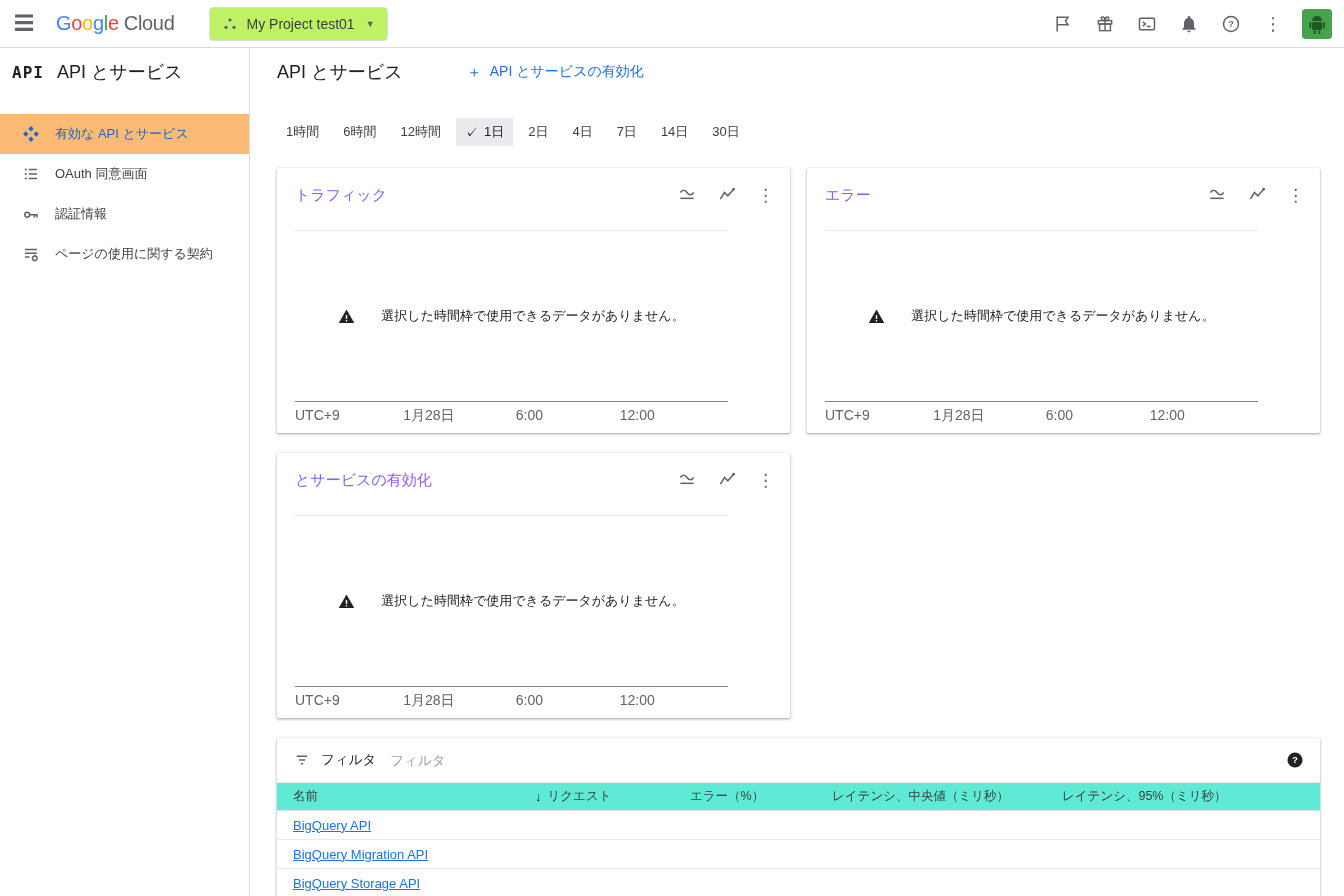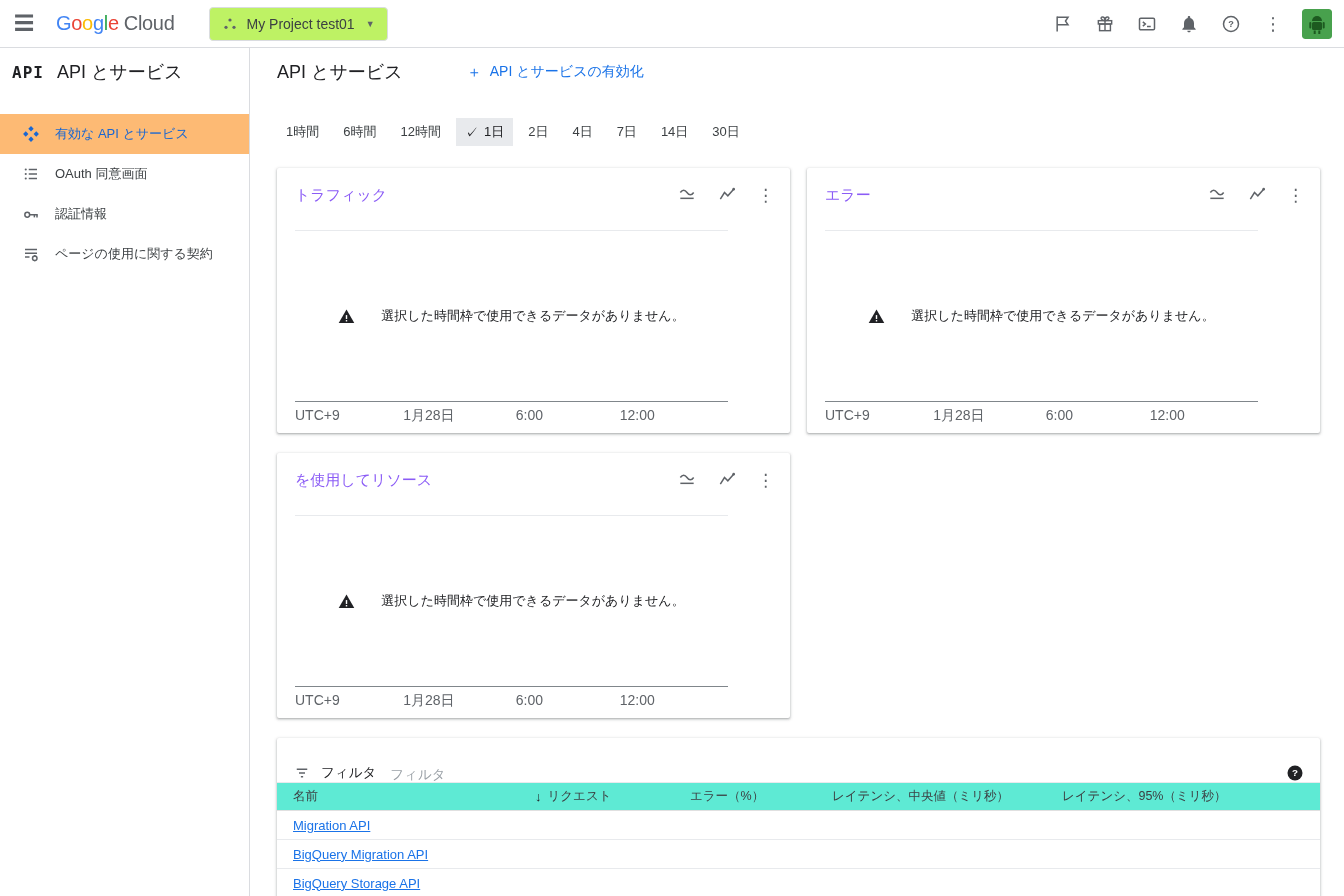--- a/index.html
+++ b/index.html
@@ -68,21 +68,21 @@
   .plot-area { height:172px; border-top:1px solid #e8eaed; border-bottom:1px solid #80868b; position:relative;
     display:flex; align-items:center; justify-content:center; gap:26px; }
   .empty-msg { font-size:13px; color:#202124; }
   .axis { position:relative; height:16px; margin-top:5px; font-size:14px; color:#5f6368; }
   .axis span { position:absolute; top:0; }
   .t0{left:0}.t1{left:25%}.t2{left:51%}.t3{left:75%}
 
   
   .table-card { margin-top:20px; background:#fff; border-radius:2px;
     box-shadow:0 1px 2px 0 rgba(60,64,67,.30), 0 1px 3px 1px rgba(60,64,67,.15); }
-  .filter-row { display:flex; align-items:flex-end; height:44px; padding:0 16px; gap:10px; }
+  .filter-row { display:flex; align-items:center; height:44px; padding:0 16px; gap:10px; }
   .filter-label { font-size:13.5px; font-weight:500; color:#202124; }
   .filter-input { border:none; outline:none; flex:1; font-size:13.5px; color:#202124; margin-left:4px; }
   .filter-input::placeholder { color:#9aa0a6; }
   .tgrid { display:grid; grid-template-columns:242px 155px 142px 230px 1fr; align-items:center; padding:0 16px; }
   .thead { height:29px; background:#5eead4; border-top:1px solid #e8eaed; border-bottom:1px solid #e0e0e0;
     font-size:12.5px; font-weight:500; color:#3c4043;text-align:center; }
   .th { display:flex; align-items:center; gap:6px; cursor:pointer; }
   .sort-glyph { font-size:13px; color:#202124; }
   .trow { height:29px; border-bottom:1px solid #e8eaed; font-size:13px; }
   .trow a { color:#1a73e8; text-decoration:underline; cursor:pointer; }
@@ -348,21 +348,21 @@
               <span class="t0">UTC+9</span>
               <span class="t1">1月28日</span>
               <span class="t2">6:00</span>
               <span class="t3">12:00</span>
             </div>
           </div>
         </section>
 
         <section class="card">
           <div class="card-head">
-            <h2 class="card-title">を使用してリソース</h2>
+            <h2 class="card-title">とサービスの有効化</h2>
             <div class="card-actions">
               <span class="cicon">
                   <svg width="20" height="20" viewBox="0 0 24 24" fill="none" stroke="currentColor" stroke-width="1.8">
                     <path d="M4 9 c2.5-3.5 5.5-3.5 8 0 c2.5 3.5 5.5 3.5 8 0"></path>
                     <line x1="4" y1="16" x2="20" y2="16"></line>
                   </svg>
                 </span>
               <span class="cicon">
                   <svg width="20" height="20" viewBox="0 0 24 24" fill="none" stroke="currentColor" stroke-width="1.8">
                     <polyline points="4,17 9,9 13,13 20,5"></polyline>
@@ -426,21 +426,21 @@
             </div>
           <div class="th">
               <span>レイテンシ、中央値（ミリ秒）</span>
             </div>
           <div class="th">
               <span>レイテンシ、95%（ミリ秒）</span>
             </div>
         </div>
 
         <div class="tgrid trow">
-          <div><a>Migration API</a></div>
+          <div><a>BigQuery API</a></div>
           <div></div>
             <div></div>
             <div></div>
             <div></div>
         </div>
         <div class="tgrid trow">
           <div><a>BigQuery Migration API</a></div>
           <div></div>
             <div></div>
             <div></div>

